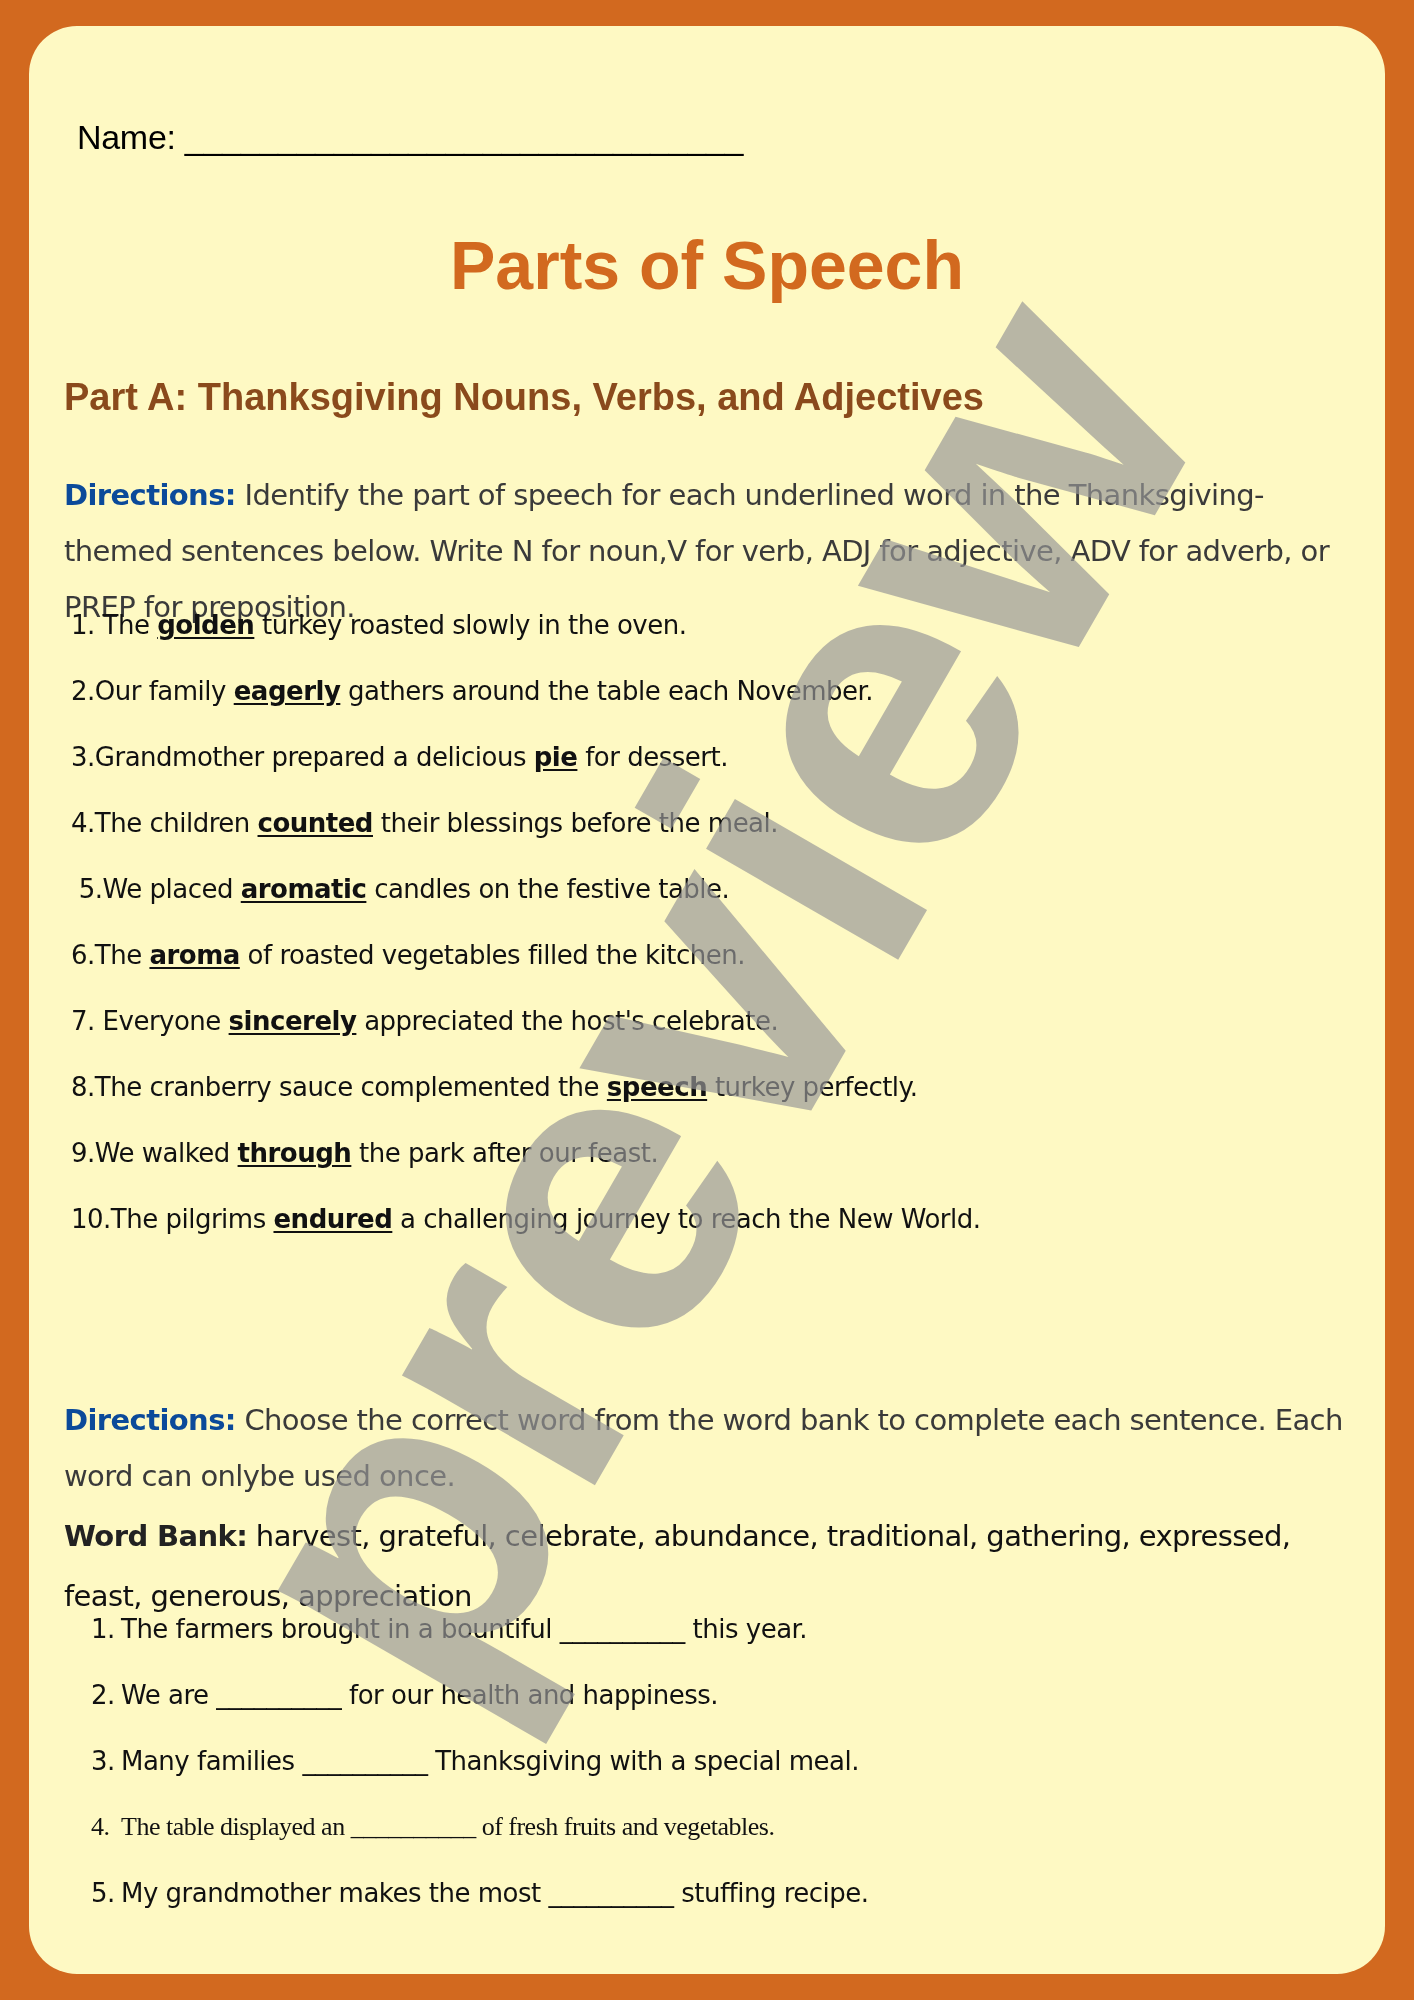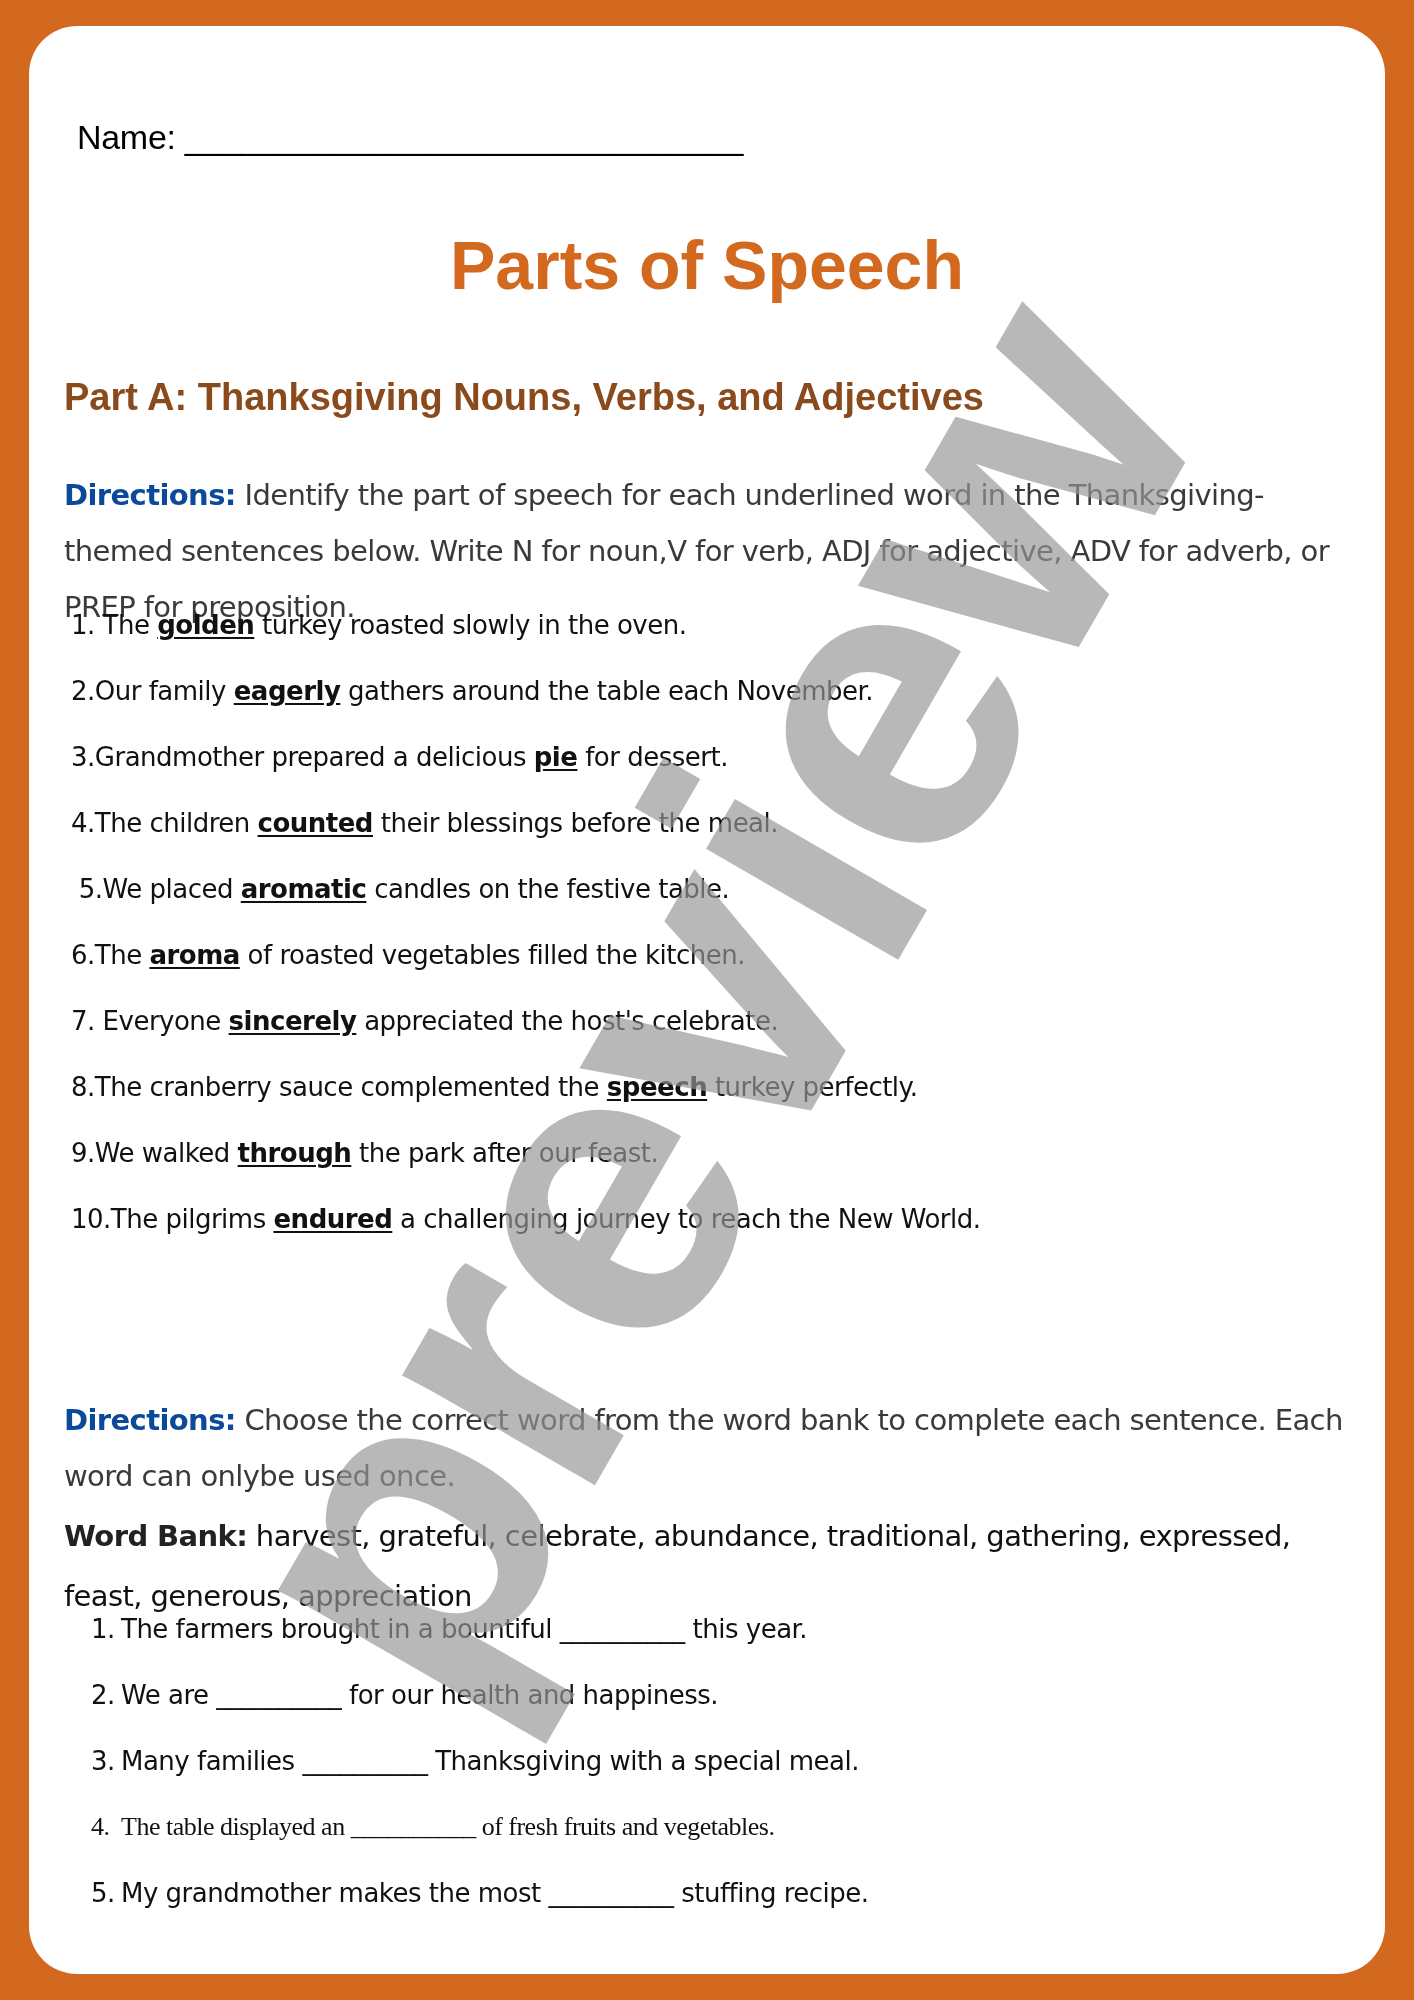--- a/index.html
+++ b/index.html
@@ -7,21 +7,21 @@
     width: 1414px; height: 2000px;
     background: #d2691f;
     position: relative;
     overflow: hidden;
     font-family: "Liberation Sans", sans-serif;
   }
   .page {
     position: absolute;
     left: 29px; top: 26px;
     width: 1356px; height: 1948px;
-    background: #ffffff;
+    background: #fef9c3;
     border-radius: 48px;
     overflow: hidden;
   }
   .content {
     position: absolute; left: 0; top: 0; width: 100%; height: 100%;
     font-family: "DejaVu Sans", sans-serif;
     color: #1a1a1a;
   }
   .name-line {
     position: absolute; left: 48px; top: 92px;

